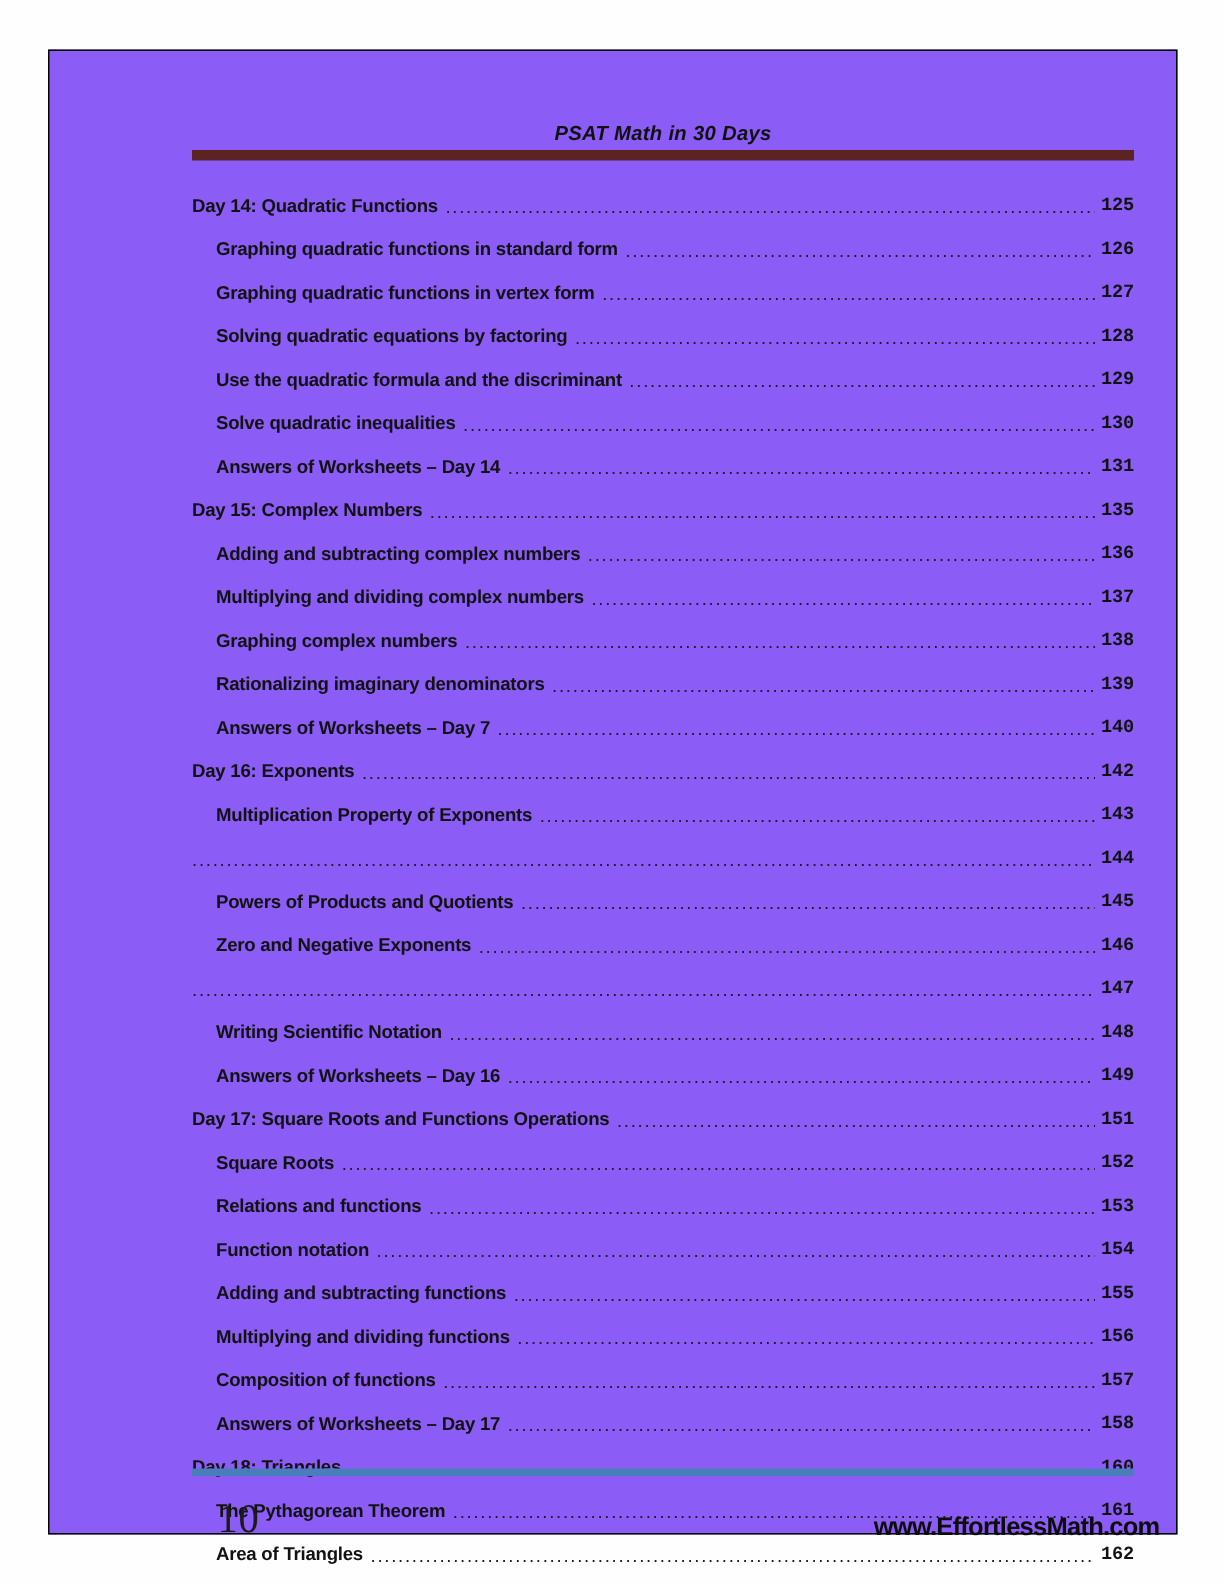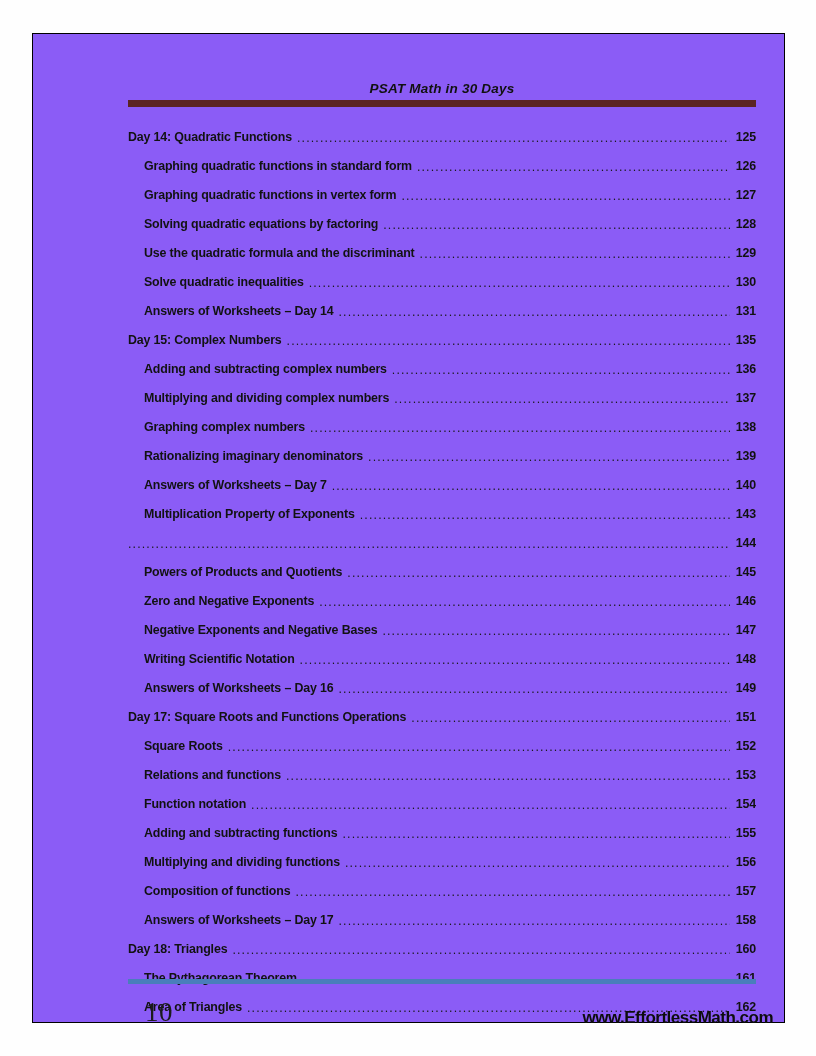--- a/index.html
+++ b/index.html
@@ -120,20 +120,21 @@
   .toc-page {
     flex: 0 0 auto;
     font-size: 12.4px;
     font-weight: bold;
     color: #121212;
     line-height: 15px;
     padding-bottom: 7px;
     text-align: right;
     min-width: 26px;
     letter-spacing: -0.1px;
+    font-family: Liberation Mono, monospace;
   }
 
   
   .toc-row.gap .toc-label { padding-right: 5px; }
 
   
   #footer-rule {
     position: absolute;
     left: 95px;
     top: 945px;
@@ -238,41 +239,45 @@
         <div class="toc-row level-2 gap">
           <span class="toc-label">Rationalizing imaginary denominators</span>
           <span class="toc-leader"></span>
           <span class="toc-page">139</span>
         </div>
         <div class="toc-row level-2 gap">
           <span class="toc-label">Answers of Worksheets – Day 7</span>
           <span class="toc-leader"></span>
           <span class="toc-page">140</span>
         </div>
+        <div class="toc-row level-1 gap">
+          <span class="toc-label">Day 16: Exponents</span>
+          <span class="toc-leader"></span>
+          <span class="toc-page">142</span>
+        </div>
         <div class="toc-row level-2 gap">
           <span class="toc-label">Multiplication Property of Exponents</span>
           <span class="toc-leader"></span>
           <span class="toc-page">143</span>
         </div>
         <div class="toc-row level-2 gap">
           <span class="toc-leader"></span>
           <span class="toc-page">144</span>
         </div>
         <div class="toc-row level-2 gap">
           <span class="toc-label">Powers of Products and Quotients</span>
           <span class="toc-leader"></span>
           <span class="toc-page">145</span>
         </div>
         <div class="toc-row level-2 gap">
           <span class="toc-label">Zero and Negative Exponents</span>
           <span class="toc-leader"></span>
           <span class="toc-page">146</span>
         </div>
         <div class="toc-row level-2 gap">
-          <span class="toc-label">Negative Exponents and Negative Bases</span>
           <span class="toc-leader"></span>
           <span class="toc-page">147</span>
         </div>
         <div class="toc-row level-2 gap">
           <span class="toc-label">Writing Scientific Notation</span>
           <span class="toc-leader"></span>
           <span class="toc-page">148</span>
         </div>
         <div class="toc-row level-2 gap">
           <span class="toc-label">Answers of Worksheets – Day 16</span>

